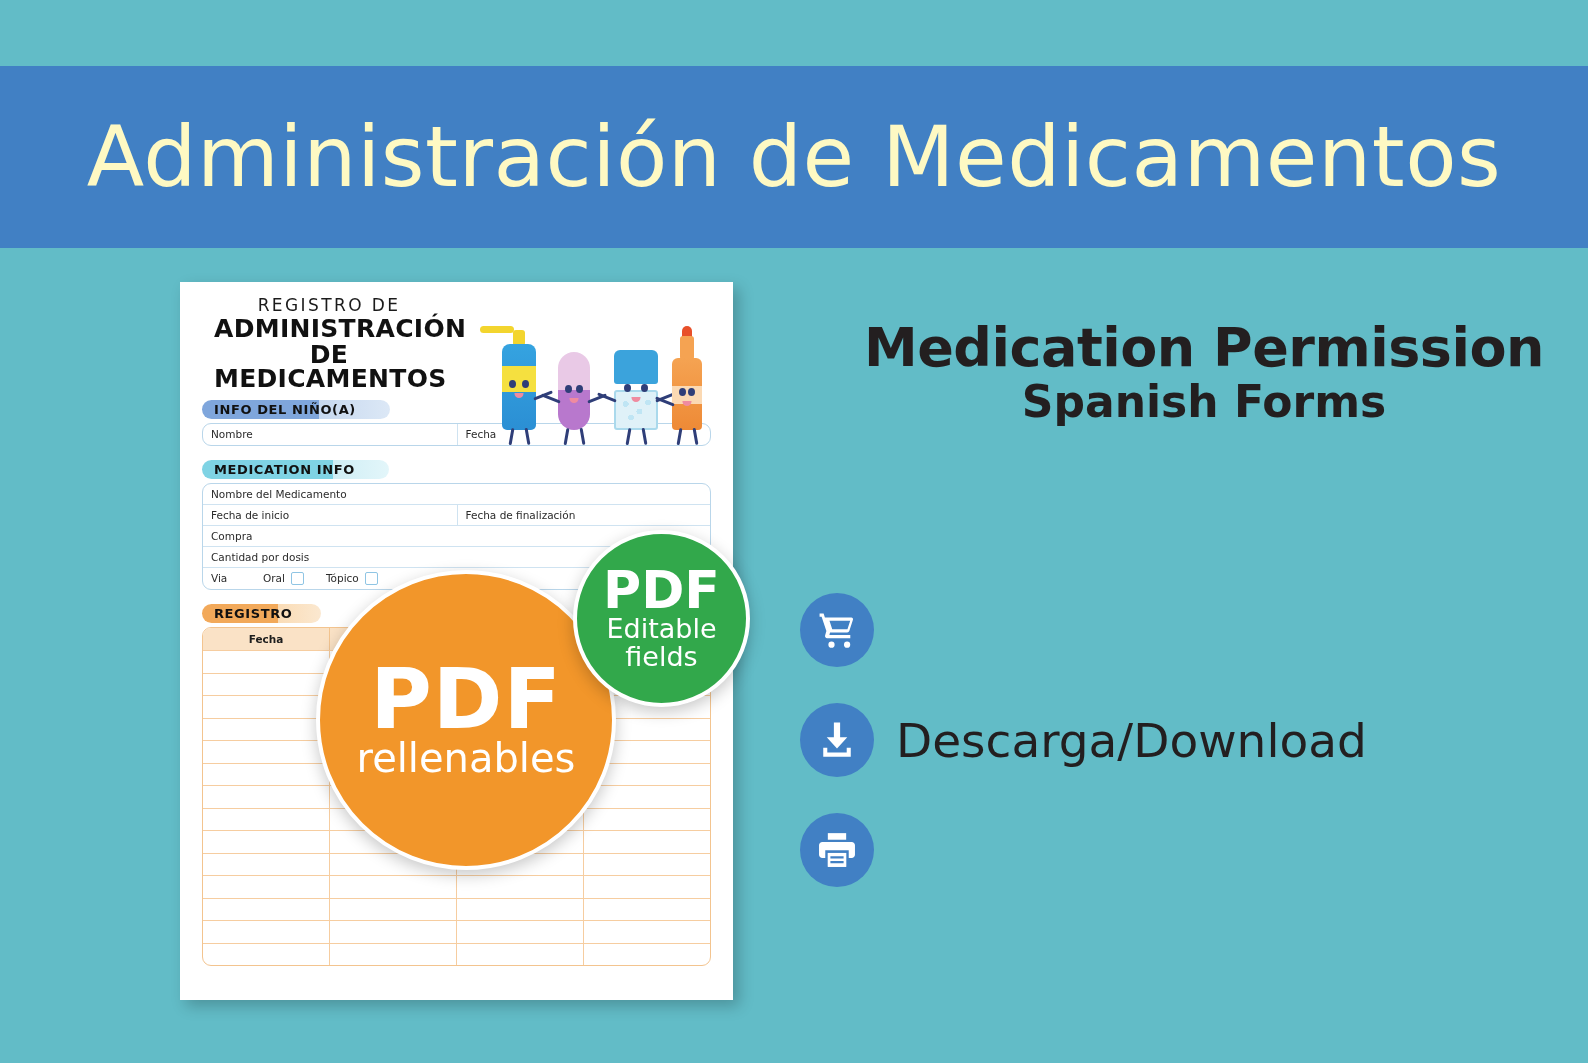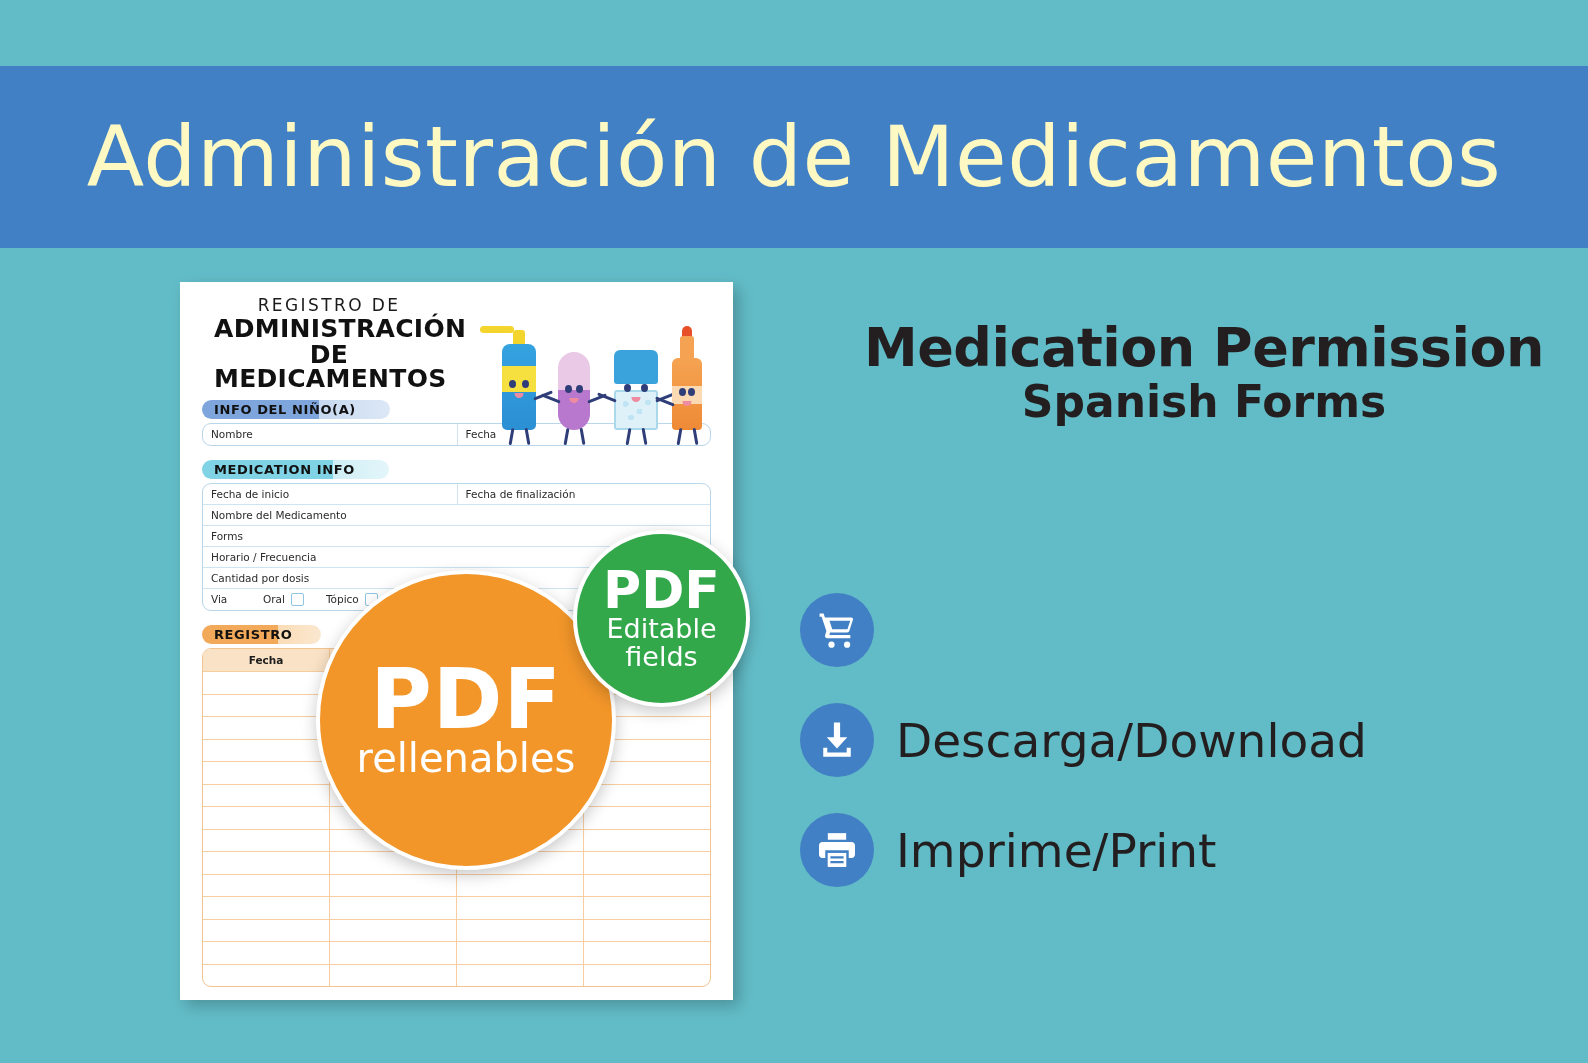--- a/index.html
+++ b/index.html
@@ -427,31 +427,28 @@
       <div class="frow">
         <div class="fcell half">Nombre</div>
         <div class="fcell half">Fecha</div>
       </div>
     </div>
 
     
     <div class="pill pill-cyan">MEDICATION INFO</div>
     <div class="fieldbox">
       <div class="frow">
+        <div class="fcell">Nombre del Medicamento</div>
+      </div>
+      <div class="frow">
         <div class="fcell half">Fecha de inicio</div>
         <div class="fcell half">Fecha de finalización</div>
       </div>
       <div class="frow">
-        <div class="fcell">Nombre del Medicamento</div>
-      </div>
-      <div class="frow">
-        <div class="fcell">Forms</div>
-      </div>
-      <div class="frow">
-        <div class="fcell">Horario / Frecuencia</div>
+        <div class="fcell">Compra</div>
       </div>
       <div class="frow">
         <div class="fcell">Cantidad por dosis</div>
       </div>
       <div class="frow">
         <div class="fcell via-row">
           <span class="via-label">Via</span>
           <span class="via-opt">Oral</span>
           <span class="checkbox"></span>
           <span class="via-opt">Tópico</span>
@@ -601,16 +598,15 @@
   <div class="feature">
     <div class="fic">
       <svg viewBox="0 0 24 24" aria-hidden="true">
         <path d="M7 2.8h10v3.6H7V2.8z"></path>
         <path d="M4 7.6h16c1 0 1.8.8 1.8 1.8v5.2c0 1-.8 1.8-1.8 1.8h-1.6v-4.2H5.6v4.2H4c-1 0-1.8-.8-1.8-1.8V9.4c0-1 .8-1.8 1.8-1.8z"></path>
         <path d="M7 13.6h10v7.6H7v-7.6zm1.6 1.8v1.2h6.8v-1.2H8.6zm0 2.8v1.2h6.8v-1.2H8.6z" fill="#fff"></path>
         <path d="M7 13.6h10v7.6H7v-7.6z" fill="#fff"></path>
         <path d="M8.4 15.4h7.2v1.2H8.4zm0 2.6h7.2v1.2H8.4z" fill="#4180c4"></path>
       </svg>
     </div>
-    <div class="flabel">Imprime/Print</div>
   </div>
 
 </div>
 
 </body></html>

